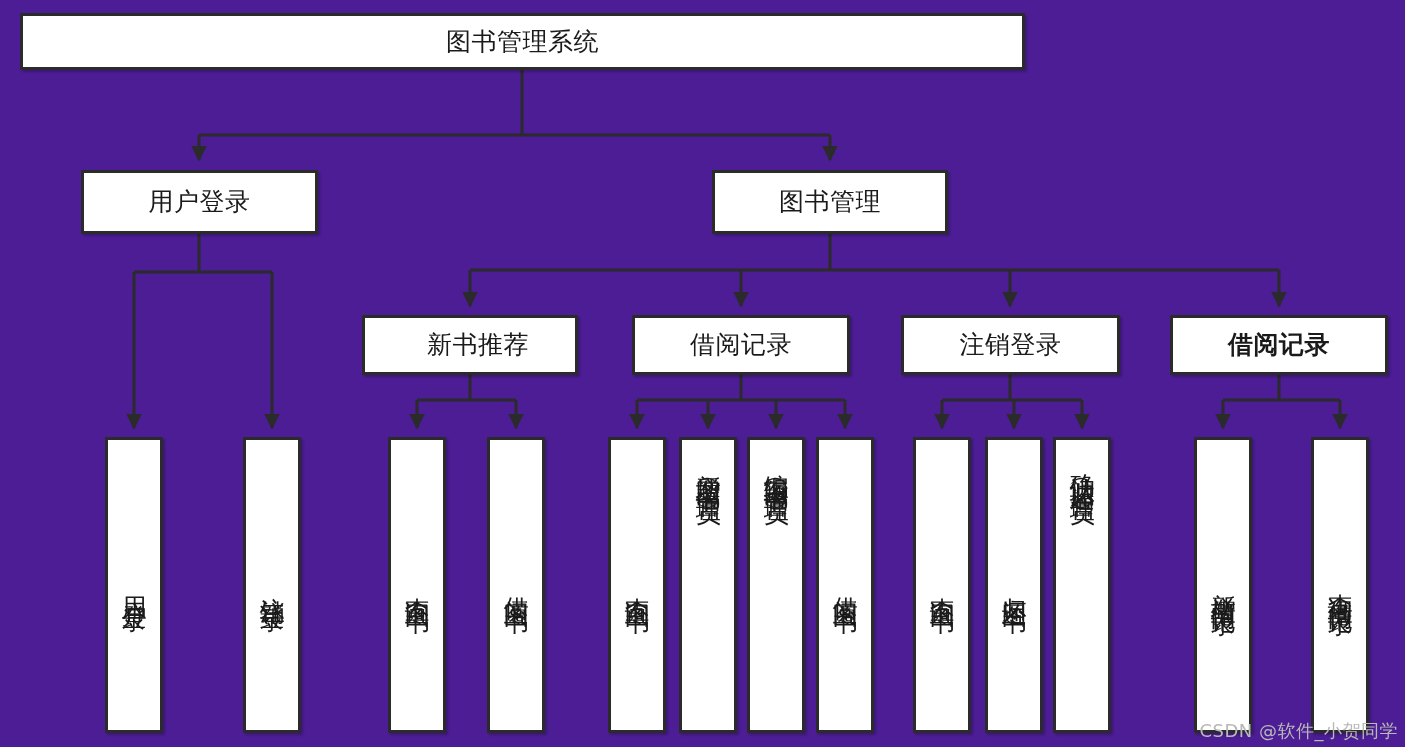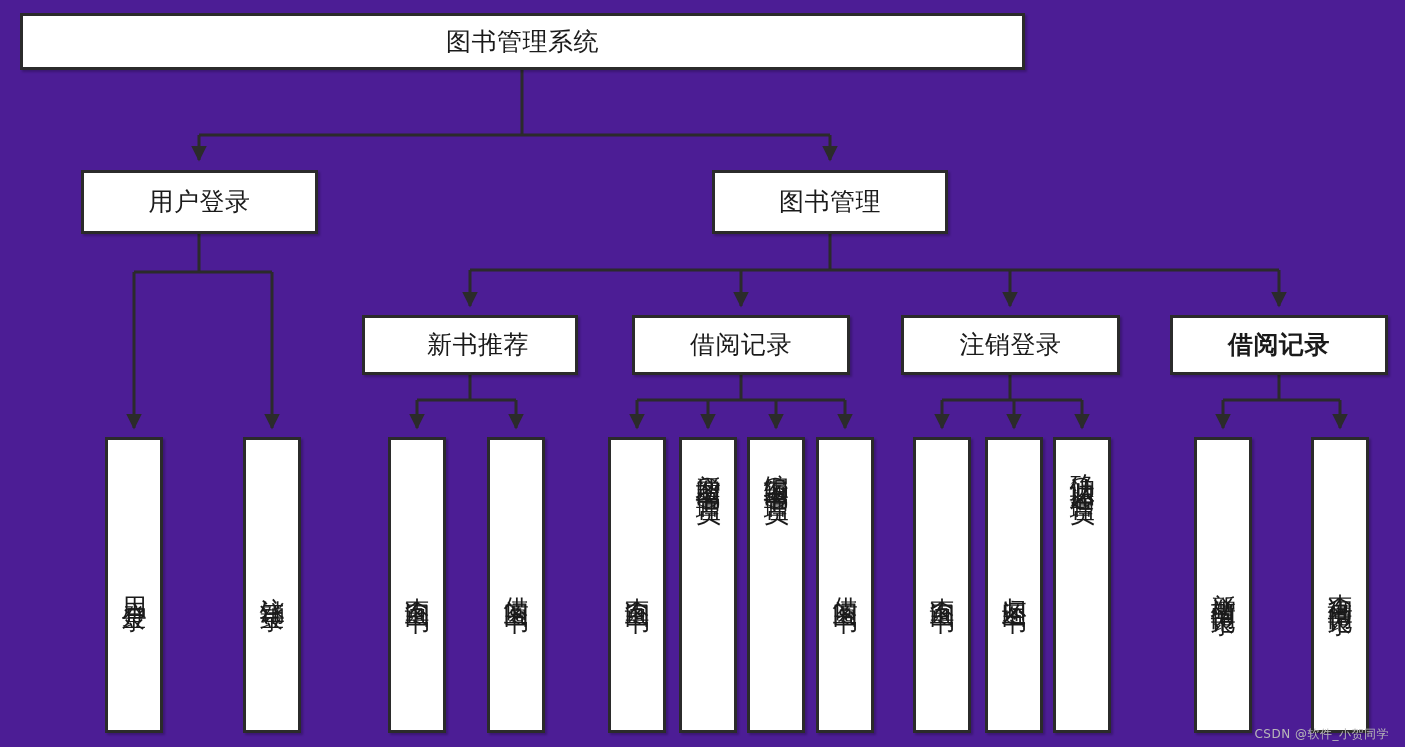--- a/index.html
+++ b/index.html
@@ -50,24 +50,24 @@
     font-size: 25px;
     letter-spacing: 4px;
     white-space: nowrap;
   }
   .node.vert.centered {
     align-items: center;
     padding-top: 0;
   }
   #watermark {
     position: absolute;
-    right: 16px;
+    right: 7px;
     bottom: 4px;
     color: #b8b8b8;
-    font-size: 12px;
+    font-size: 18px;
     letter-spacing: 0.5px;
     user-select: none;
     text-align: center;
   }
 </style>
 </head>
 <body>
 
 <div id="canvas">
 

